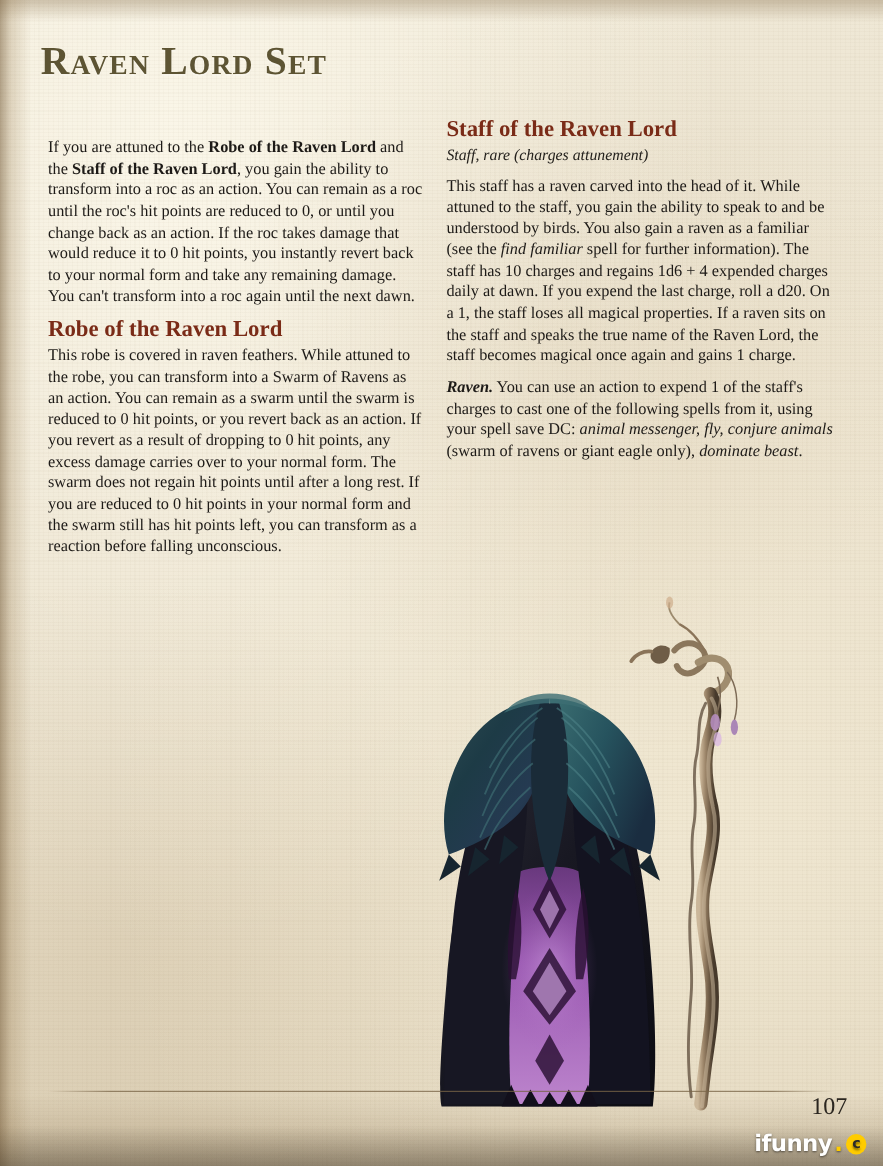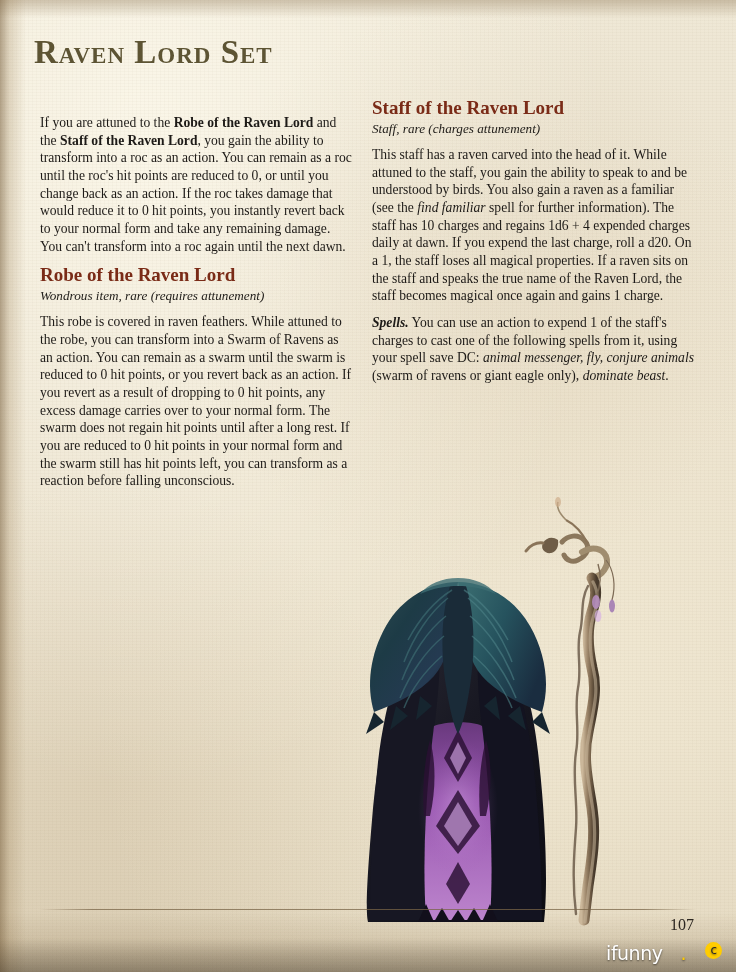--- a/index.html
+++ b/index.html
@@ -104,34 +104,35 @@
   .footer-rule {
     position:absolute;
     left: 40px;
     right: 40px;
     bottom: 62px;
     height: 1px;
     background: linear-gradient(90deg, rgba(120,100,70,0) 0%, rgba(120,100,70,0.75) 8%, rgba(120,100,70,0.75) 92%, rgba(120,100,70,0) 100%);
   }
   .page-number {
     position:absolute;
-    right: 42px;
+    right: 30px;
     bottom: 38px;
-    font-size: 16px;
+    font-size: 20px;
     color: #2b2620;
   }
 
   .watermark {
     position: absolute;
     right: 14px;
     bottom: 8px;
     display: flex;
-    gap: 18px;
+    align-items: center;
+    gap: 2px;
     font-family: "DejaVu Sans", sans-serif;
-    font-weight: 400;
+    font-weight: 700;
     font-size: 19px;
     color: #ffffff;
     text-shadow: 0 1px 2px rgba(0,0,0,0.55);
     letter-spacing: -0.5px;
   }
   .watermark .dot { color:#ffcc00; }
   .wm-badge {
     display:inline-block;
     width: 17px; height: 17px;
     border-radius: 50%;
@@ -159,34 +160,33 @@
 
   <div class="content">
 
     <h1 class="set-title">Raven Lord Set</h1>
 
     <div class="col col-left">
 
       <p><span>If you are attuned to the </span><b>Robe of the Raven Lord</b><span> and the </span><b>Staff of the Raven Lord</b><span>, you gain the ability to transform into a roc as an action. You can remain as a roc until the roc's hit points are reduced to 0, or until you change back as an action. If the roc takes damage that would reduce it to 0 hit points, you instantly revert back to your normal form and take any remaining damage. You can't transform into a roc again until the next dawn.</span></p>
 
       <h2 class="item-title">Robe of the Raven Lord</h2>
-      <p class="item-sub">Wondrous item, rare (requires attunement)</p>
       <p>This robe is covered in raven feathers. While attuned to the robe, you can transform into a Swarm of Ravens as an action. You can remain as a swarm until the swarm is reduced to 0 hit points, or you revert back as an action. If you revert as a result of dropping to 0 hit points, any excess damage carries over to your normal form. The swarm does not regain hit points until after a long rest. If you are reduced to 0 hit points in your normal form and the swarm still has hit points left, you can transform as a reaction before falling unconscious.</p>
 
     </div>
 
     <div class="col col-right">
 
       <h2 class="item-title" style="margin-top:2px;">Staff of the Raven Lord</h2>
       <p class="item-sub">Staff, rare (charges attunement)</p>
 
       <p><span>This staff has a raven carved into the head of it. While attuned to the staff, you gain the ability to speak to and be understood by birds. You also gain a raven as a familiar (see the </span><i>find familiar</i><span> spell for further information). The staff has 10 charges and regains 1d6 + 4 expended charges daily at dawn. If you expend the last charge, roll a d20. On a 1, the staff loses all magical properties. If a raven sits on the staff and speaks the true name of the Raven Lord, the staff becomes magical once again and gains 1 charge.</span></p>
 
 
-      <p><b><i>Spells.</i></b><span> You can use an action to expend 1 of the staff's charges to cast one of the following spells from it, using your spell save DC: </span><i>animal messenger, fly, conjure animals</i><span> (swarm of ravens or giant eagle only), </span><i>dominate beast</i><span>.</span></p>
+      <p><b><i>Raven.</i></b><span> You can use an action to expend 1 of the staff's charges to cast one of the following spells from it, using your spell save DC: </span><i>animal messenger, fly, conjure animals</i><span> (swarm of ravens or giant eagle only), </span><i>dominate beast</i><span>.</span></p>
 
     </div>
 
     <div class="art">
       <svg viewBox="0 0 380 440" width="380" height="440" xmlns="http://www.w3.org/2000/svg">
         <defs>
           <linearGradient id="cloakBody" x1="0" y1="0" x2="0" y2="1">
             <linearGradient></linearGradient>
           </linearGradient>
           <linearGradient id="gCloak" x1="0.1" y1="0" x2="0.9" y2="1">

